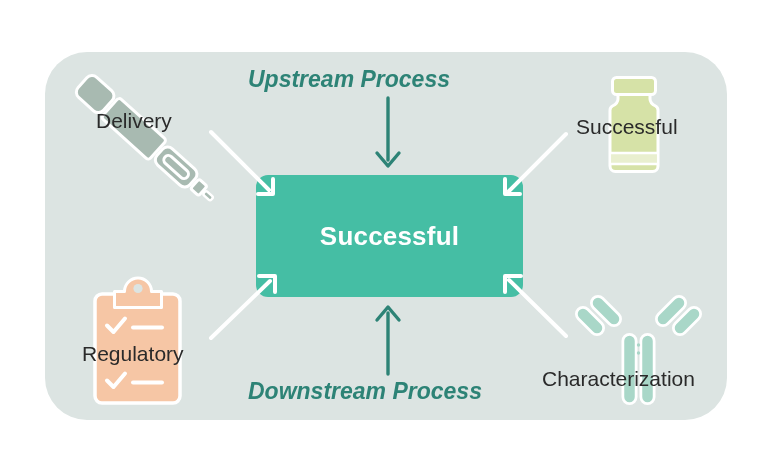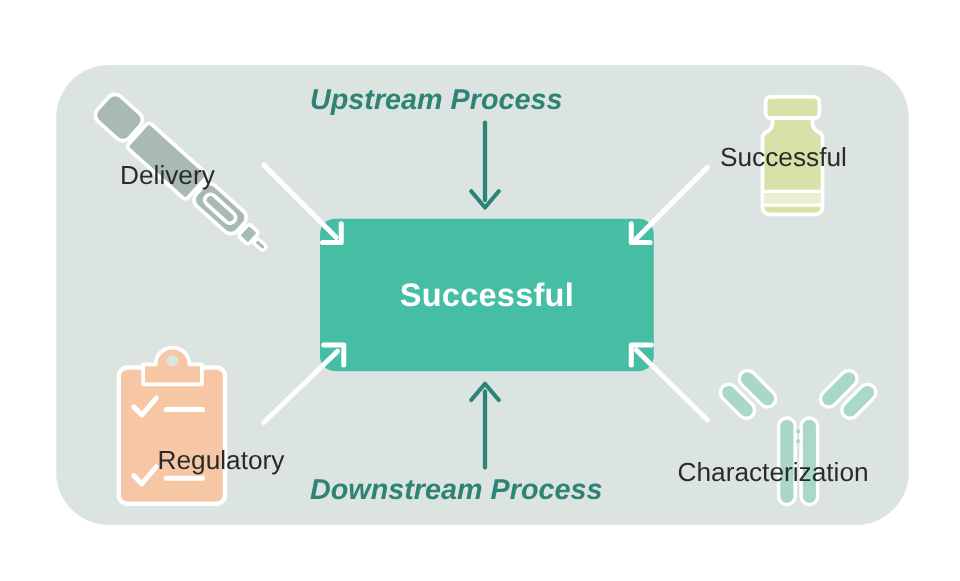--- a/index.html
+++ b/index.html
@@ -21,23 +21,23 @@
   svg.overlay{position:absolute;left:0;top:0;z-index:3;}
   .label{
     position:absolute;z-index:4;font-size:21px;color:#2a2a2a;
     white-space:nowrap;line-height:24px;
   }
   .process{
     position:absolute;z-index:4;width:280px;
     font-style:italic;font-weight:600;font-size:23px;line-height:26px;
     color:#2d8376;white-space:nowrap;
   }
-  .lbl-delivery{left:96px;top:129px;}
+  .lbl-delivery{left:96px;top:109px;}
   .lbl-formulation{left:576px;top:115px;}
-  .lbl-regulatory{left:82px;top:357px;margin-left:44px;}
+  .lbl-regulatory{left:82px;top:342px;}
   .lbl-characterization{left:542px;top:347px;margin-top:20px;}
   .proc-top{left:248px;top:66px;}
   .proc-bottom{left:248px;top:378px;}
 </style>
 </head>
 <body>
 
 <div class="canvas">
 
   <div class="panel"></div>

